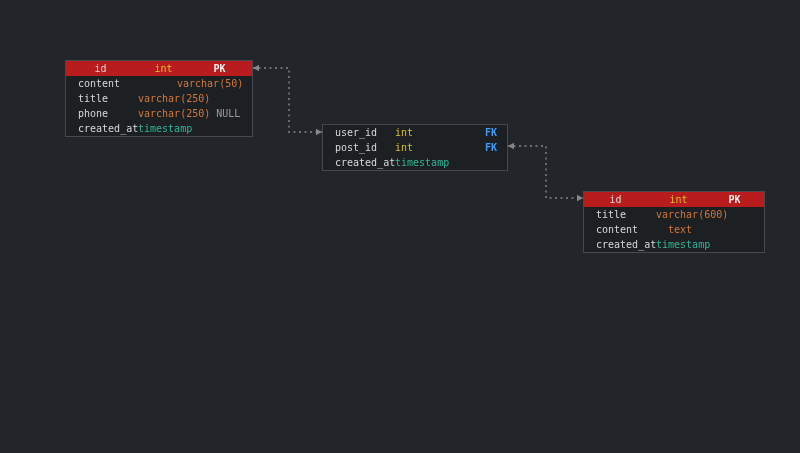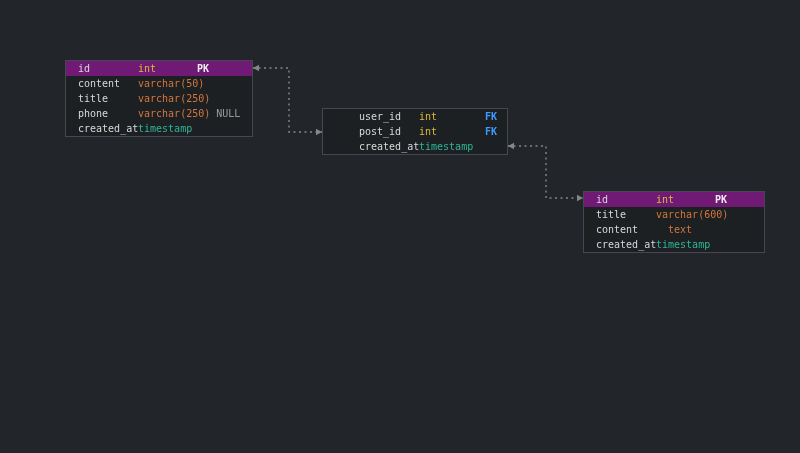--- a/index.html
+++ b/index.html
@@ -17,21 +17,21 @@
     box-sizing:border-box;
   }
   .db-row{
     display:flex;align-items:center;
     height:15px;
     padding:0 10px 0 12px;
     font-size:10px;line-height:15px;
     color:#d6d8da;
     white-space:nowrap;
   }
-  .db-row.header{background:#701a75;}
+  .db-row.header{background:#b91c1c;justify-content:center;}
   .col-name{flex:none;width:60px;overflow:visible;}
   .col-type{flex:none;}
   .col-null{color:#97999d;margin-left:6px;}
   .col-key{margin-left:auto;font-weight:bold;}
   .key-PK{color:#eceded;margin-left:41px;}
   .key-FK{color:#3d9bff;text-align:center;}
 </style>
 </head>
 <body>
 
@@ -45,37 +45,37 @@
       <polygon points="583,198 577,194.8 577,201.2" fill="#85878a"></polygon>
     </svg>
 <div class="db-table" style="left: 65px; top: 60px; width: 188px;">
       <div class="db-row header">
         <span class="col-name">id</span>
         <span class="col-type" style="color: rgb(217, 188, 55);">int</span>
         <span class="col-key key-PK">PK</span>
       </div>
       <div class="db-row">
         <span class="col-name">content</span>
-        <span class="col-type" style="color: rgb(211, 118, 58);">varchar(50)</span>
+        <span class="col-type" style="color: rgb(211, 118, 58); margin-left: 39px;">varchar(50)</span>
       </div>
       <div class="db-row">
         <span class="col-name">title</span>
         <span class="col-type" style="color: rgb(211, 118, 58);">varchar(250)</span>
       </div>
       <div class="db-row">
         <span class="col-name">phone</span>
         <span class="col-type" style="color: rgb(211, 118, 58);">varchar(250)</span>
         <span class="col-null">NULL</span>
       </div>
       <div class="db-row">
         <span class="col-name">created_at</span>
         <span class="col-type" style="color: rgb(47, 181, 151);">timestamp</span>
       </div>
     </div>
-    <div class="db-table" style="left: 322px; top: 108px; width: 186px; padding-left: 24px;">
+    <div class="db-table" style="left: 322px; top: 124px; width: 186px;">
       <div class="db-row">
         <span class="col-name">user_id</span>
         <span class="col-type" style="color: rgb(217, 188, 55);">int</span>
         <span class="col-key key-FK">FK</span>
       </div>
       <div class="db-row">
         <span class="col-name">post_id</span>
         <span class="col-type" style="color: rgb(217, 188, 55);">int</span>
         <span class="col-key key-FK">FK</span>
       </div>

